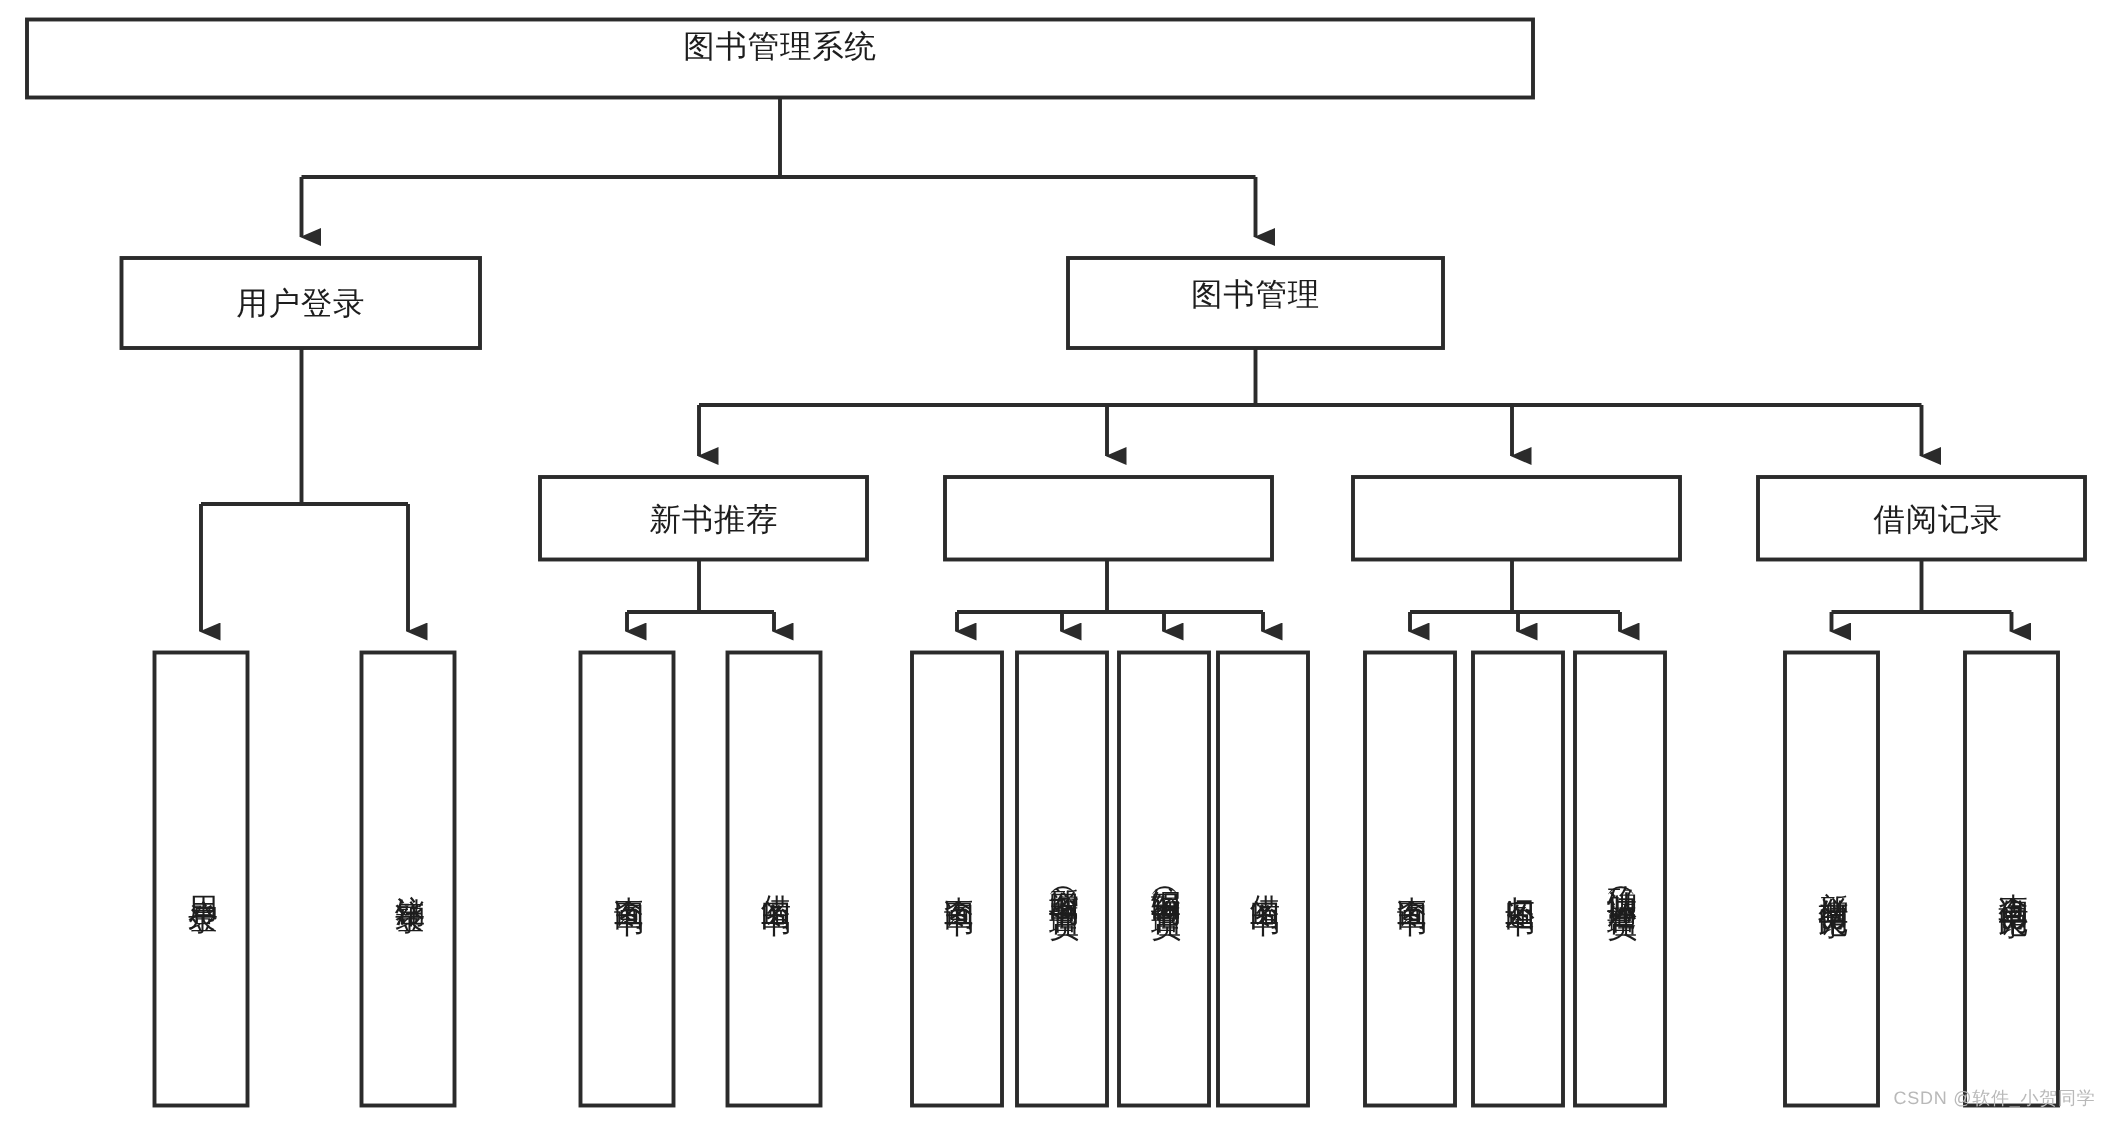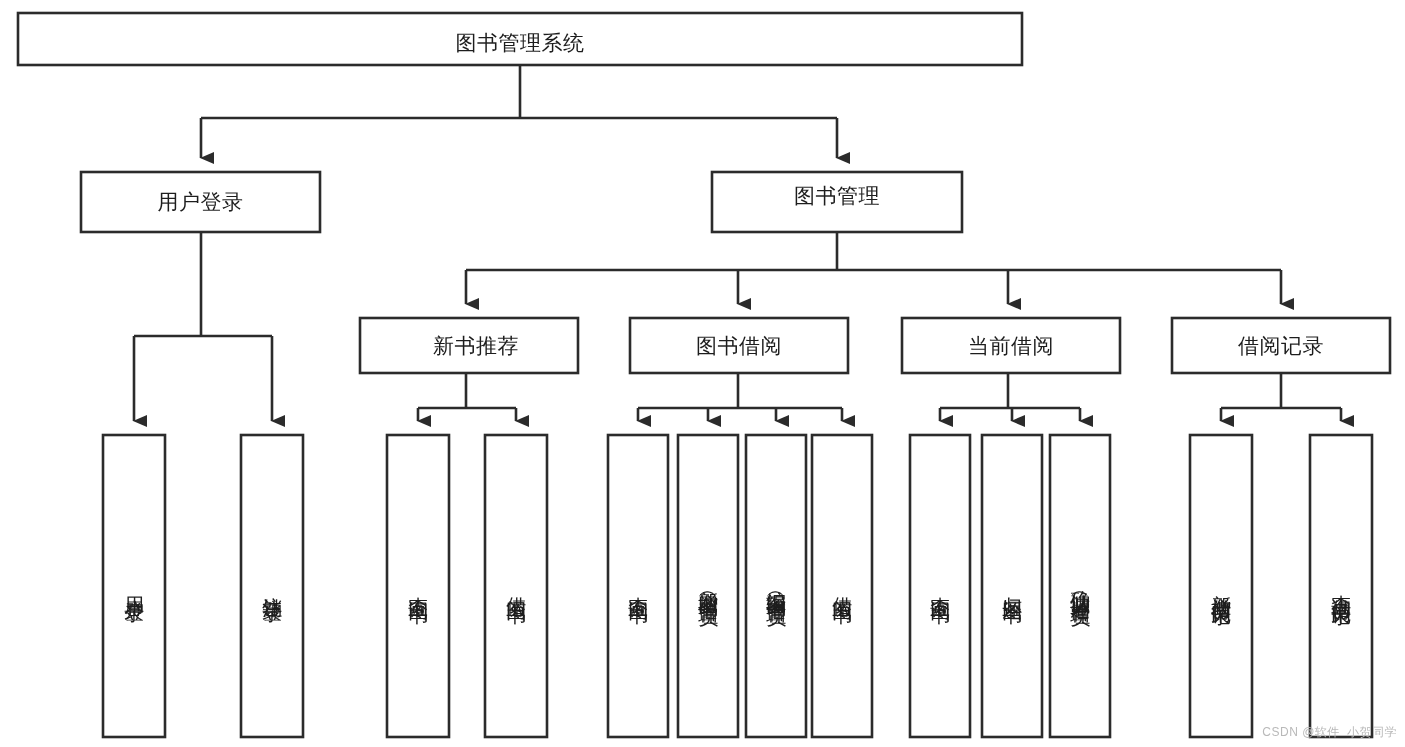--- a/index.html
+++ b/index.html
@@ -158,33 +158,31 @@
     </g>
 
     <g>
       <path class="edge-line" d="M1281,373 L1281,408"></path>
       <path class="edge-line" d="M1221,408 L1341,408"></path>
       <path class="edge-line" marker-end="url(#arrowdown)" d="M1221,408 L1221,421"></path>
       <path class="edge-line" marker-end="url(#arrowdown)" d="M1341,408 L1341,421"></path>
     </g>
   </svg>
 
-  <div class="node-label horizontal" style="left:18px; top:13px; width:1004px; height:36px;margin-top:12px;">图书管理系统</div>
+  <div class="node-label horizontal" style="left:18px; top:13px; width:1004px; height:36px;">图书管理系统</div>
 
   <div class="node-label horizontal" style="left:81px; top:172px; width:239px; height:60px;">用户登录</div>
 
   <div class="node-label horizontal" style="left:712px; top:172px; width:250px; height:48px;">图书管理</div>
 
   <div class="node-label horizontal" style="left:360px; top:318px; width:232px; height:55px;">新书推荐</div>
 
-  <div class="node-label horizontal" style="left:630px; top:318px; width:218px; height:55px;">图书借阅</div>
-
-  <div class="node-label horizontal" style="left:902px; top:318px; width:218px; height:55px;">当前借阅</div>
-
-  <div class="node-label horizontal" style="left:1172px; top:318px; width:218px; height:55px;">借阅记录</div>
+
+
+  <div class="node-label horizontal" style="left:1172px; top:318px; width:218px; height:55px;padding-left:11px;">借阅记录</div>
 
   <div class="node-label vertical" style="left:103px; top:435px; width:62px; height:302px;">用户登录</div>
 
   <div class="node-label vertical" style="left:241px; top:435px; width:62px; height:302px;">注销登录</div>
 
   <div class="node-label vertical" style="left:387px; top:435px; width:62px; height:302px;">查询图书</div>
 
   <div class="node-label vertical" style="left:485px; top:435px; width:62px; height:302px;">借阅图书</div>
 
   <div class="node-label vertical" style="left:608px; top:435px; width:60px; height:302px;">查询图书</div>

